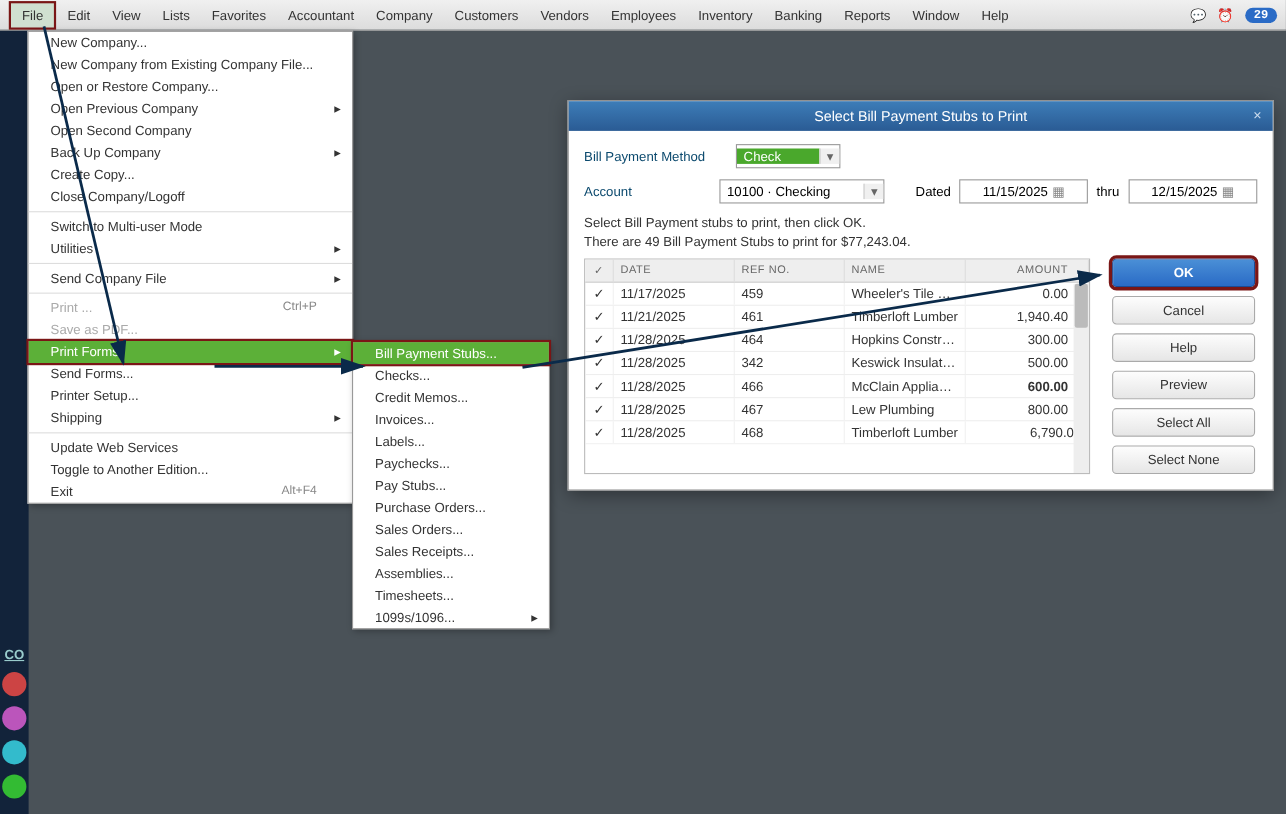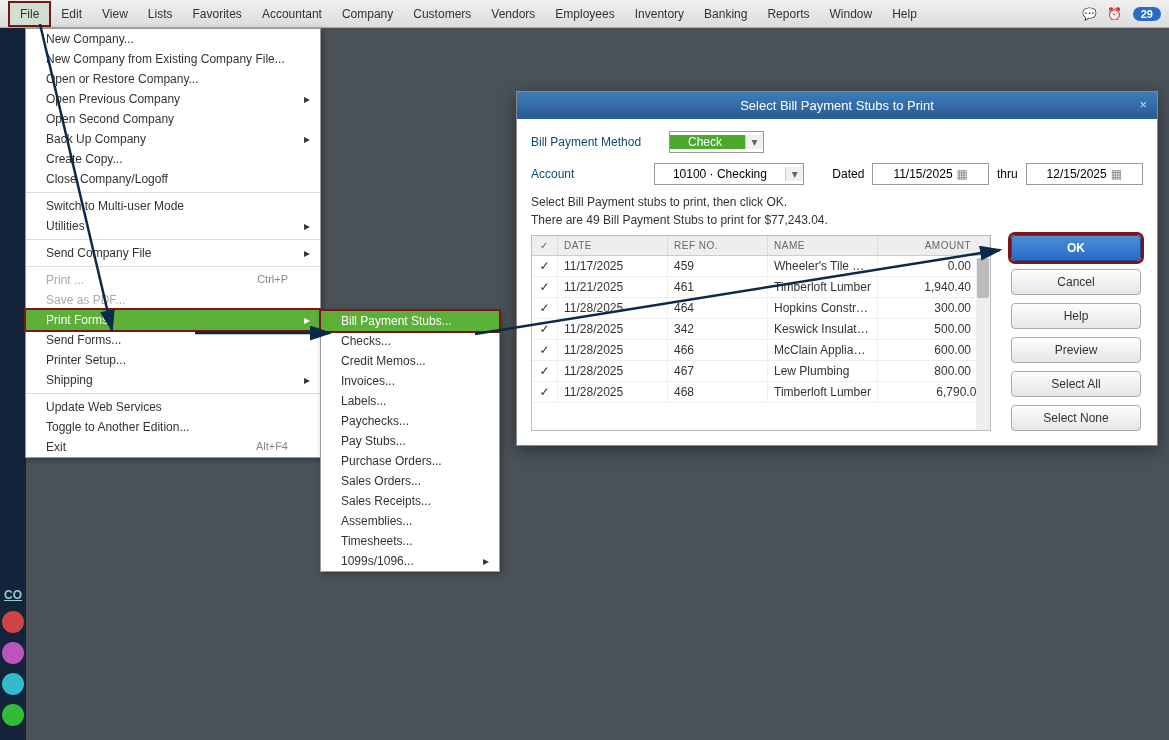--- a/index.html
+++ b/index.html
@@ -2,21 +2,21 @@
 <html><head>
 <meta charset="utf-8">
 <style>
 * { box-sizing: border-box; margin: 0; padding: 0; }
 body { font-family: Arial, sans-serif; font-size: 12px; background: #4a5258; width: 1169px; height: 740px; overflow: hidden; position: relative; }
 
 .menubar { background: linear-gradient(#f0f0f0, #dcdcdc); height: 28px; display: flex; align-items: center; padding: 0 8px; border-bottom: 1px solid #aaa; }
 .menubar-item { padding: 4px 10px; cursor: pointer; color: #333; position: relative; }
 .menubar-item.highlighted { border: 2px solid #7a1616; background: #d0e0d0; }
 .menubar-right { margin-left: auto; display: flex; align-items: center; gap: 10px; color: #888; }
-.badge { background: #2a6bc6; color: #fff; border-radius: 10px; padding: 1px 8px; font-size: 11px; font-weight: bold; }
+.badge { background: #2a6bc6; color: #fff; border-radius: 10px; padding: 1px 8px; font-size: 11px; font-weight: bold; font-family: Liberation Mono, monospace; }
 
 .dropdown { position: absolute; background: #fff; border: 1px solid #999; box-shadow: 2px 2px 6px rgba(0,0,0,0.3); min-width: 290px; z-index: 100; }
 .dropdown-item { padding: 3px 32px 3px 20px; cursor: pointer; position: relative; color: #333; display:flex; justify-content:space-between;}
 .dropdown-item.disabled { color: #aaa; }
 .dropdown-item.selected { background: #5cb038; color: #fff; }
 .dropdown-item.highlighted-box { outline: 2px solid #7a1616; }
 .dropdown-sep { height: 1px; background: #ddd; margin: 3px 0; }
 .submenu-arrow { position:absolute; right:10px; }
 .shortcut { color: #888; font-size: 11px; }
 
@@ -28,21 +28,21 @@
 .left-dock-bottom { position:absolute; bottom:10px; left:0; width:100%; display:flex; flex-direction:column; align-items:center; gap:1px;text-align:right;}
 .co-label { color:#9cc; font-weight:bold; text-decoration:underline; font-size:12px; padding:4px 0;}
 
 .dialog { position: absolute; top: 91px; left: 516px; width: 642px; background: #fff; border: 1px solid #888; box-shadow: 0 4px 16px rgba(0,0,0,0.4); z-index: 200; }
 .dialog-title { background: linear-gradient(#3d7db8, #2a5b94); color: #fff; padding: 6px 12px; font-size: 13px; position: relative; text-align:center;}
 .dialog-close { position: absolute; right: 10px; top: 5px; cursor: pointer; color:#cde;}
 .dialog-body { padding: 12px 14px 14px 14px; }
 .form-row { display: flex; align-items: center; margin-bottom: 10px; gap: 8px; }
 .form-label { color: #0c4a6e; width: 130px; }
 .combo { display:inline-flex; align-items:center; border:1px solid #999; height:22px; background:#fff;}
-.combo-text { padding:0 18px; flex:1;}
+.combo-text { padding:0 6px; flex:1;}
 .combo-btn { width:18px; text-align:center; border-left:1px solid #ccc; color:#666; cursor:pointer; background:#f0f0f0;}
 .combo.green .combo-text { background:#4aa82c; color:#fff; }
 .date-input { display:inline-flex; align-items:center; border:1px solid #999; height:22px; padding:0 20px; gap:4px;}
 
 .instruction { color:#333; margin: 4px 0 2px 0; }
 
 .dialog-main { display:flex; gap:20px; margin-top:8px;}
 .table-wrap { flex:1; border:1px solid #bbb; position:relative; max-width:460px;}
 .table-header { display:flex; background:#eee; border-bottom:1px solid #ccc; font-size:10px; color:#666; letter-spacing:0.5px;}
 .table-header > div { padding:4px 6px; border-right:1px solid #ddd; }
@@ -287,21 +287,21 @@
   <div class="col-date">11/28/2025</div>
   <div class="col-ref">342</div>
   <div class="col-name">Keswick Insulation</div>
   <div class="col-amt" style="padding-right:18px;">500.00</div>
             </div>
             <div class="table-row">
               <div class="col-check">✓</div>
   <div class="col-date">11/28/2025</div>
   <div class="col-ref">466</div>
   <div class="col-name">McClain Applianc...</div>
-  <div class="col-amt" style="padding-right:18px;">600.00</div>
+  <div class="col-amt" style="padding-right:18px;font-weight:bold;">600.00</div>
             </div>
             <div class="table-row">
               <div class="col-check">✓</div>
   <div class="col-date">11/28/2025</div>
   <div class="col-ref">467</div>
   <div class="col-name">Lew Plumbing</div>
   <div class="col-amt" style="padding-right:18px;">800.00</div>
             </div>
             <div class="table-row">
               <div class="col-check">✓</div>

